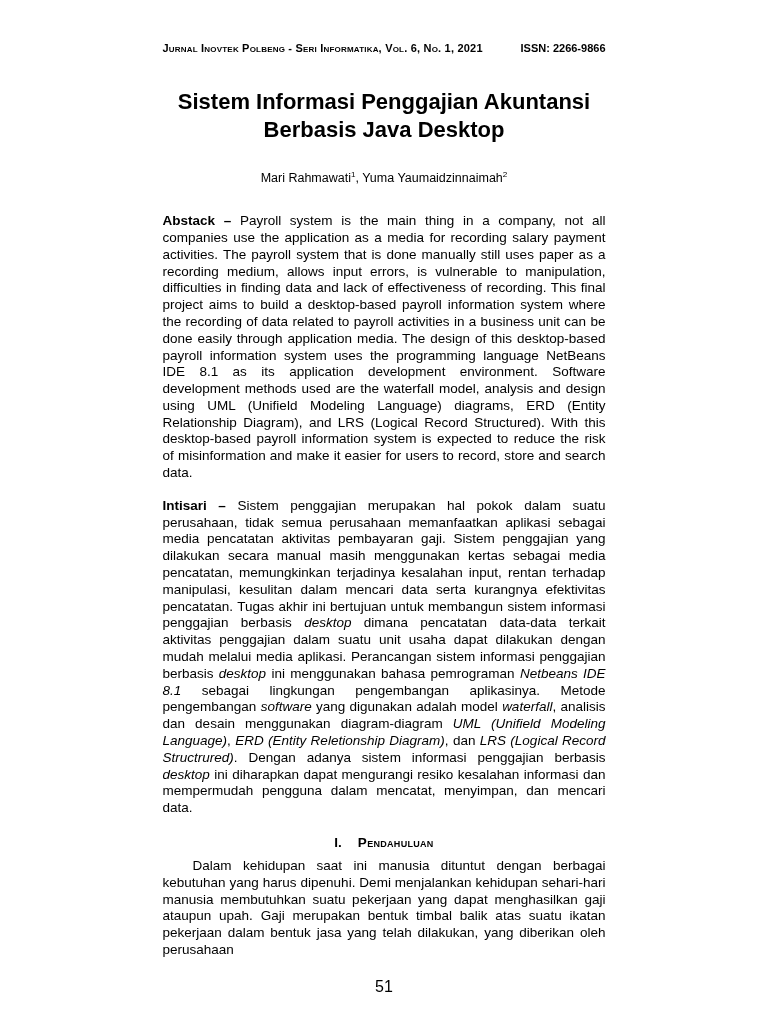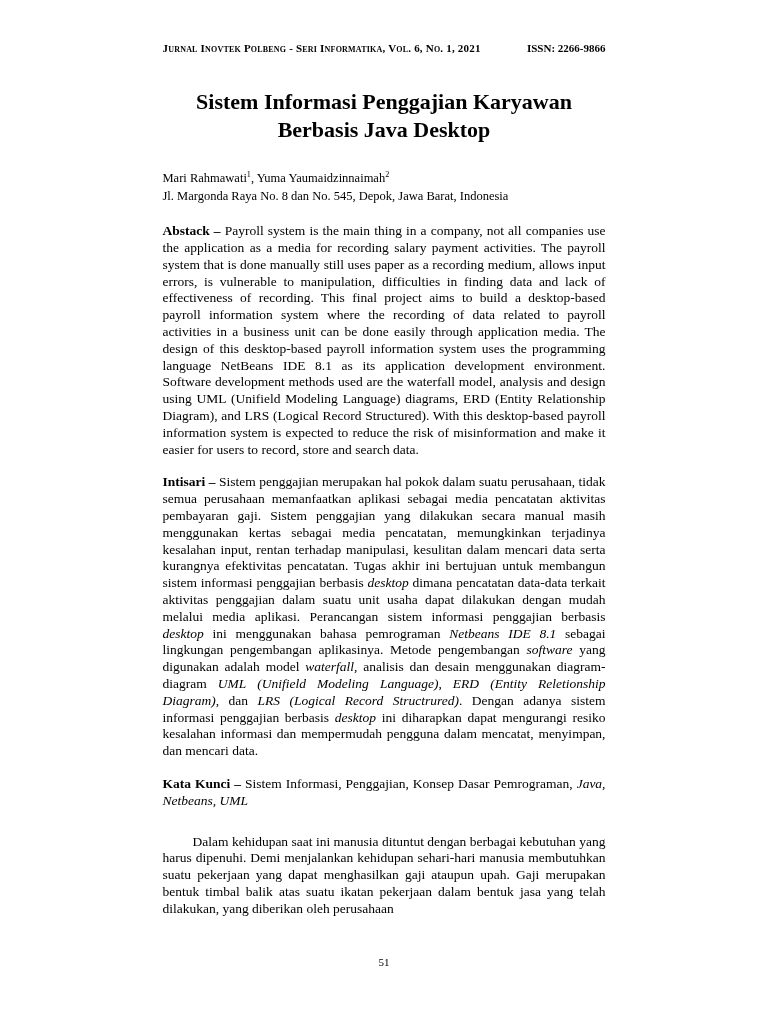--- a/index.html
+++ b/index.html
@@ -3,21 +3,21 @@
 <meta charset="utf-8">
 <style>
   html, body { margin: 0; padding: 0; background: #ffffff; }
   .page {
     position: relative;
     width: 663px;
     height: 1024px;
     margin: 0 auto;
     background: #ffffff;
     color: #000000;
-    font-family: Liberation Serif, serif;
+    font-family: Liberation Sans, sans-serif;
     box-sizing: border-box;
     padding: 42px 110px 0 110px;
     overflow: hidden;
   }
   .pg-header {
     display: flex;
     justify-content: space-between;
     align-items: baseline;
     font-size: 11px;
     font-weight: bold;
@@ -25,75 +25,76 @@
   .smallcaps { font-variant: small-caps; letter-spacing: 0.2px; }
   .paper-title {
     margin: 34px 0 0 0;
     text-align: center;
     font-size: 22px;
     font-weight: bold;
     line-height: 1.25;
   }
   .authors {
     margin-top: 26px;
-    text-align: left;
+    text-align: center;
     font-size: 12.5px;
     line-height: 1.45;
   }
   .authors p { margin: 0; }
   .para {
     font-size: 13.5px;
     line-height: 16.8px;
     text-align: justify;
     margin: 16px 0 0 0;
   }
-  .para.first { margin-top: 18px; }
+  .para.first { margin-top: 26px; }
   .i { font-style: italic; }
   .b { font-weight: bold; }
   sup { font-size: 0.65em; line-height: 0; }
   .section-heading {
     margin: 18px 0 0 0;
     text-align: center;
     font-size: 13.5px;
     font-weight: bold;
   }
   .section-heading .num { margin-right: 16px; }
   .sc { font-variant: small-caps; letter-spacing: 0.3px; }
-  .indent { text-indent: 30px; margin-top: 24px; }
+  .indent { text-indent: 30px; margin-top: 8px; }
   .page-number {
     position: absolute;
-    bottom: 56px;
+    bottom: 28px;
     left: 0;
     right: 0;
     text-align: center;
-    font-size: 11px;
+    font-size: 16px;
   }
 </style>
 </head>
 <body>
 
 <div class="page">
 
   <header class="pg-header">
     <span class="smallcaps">Jurnal Inovtek Polbeng - Seri Informatika, Vol. 6, No. 1, 2021</span>
     <span>ISSN: 2266-9866</span>
   </header>
 
-  <h1 class="paper-title">Sistem Informasi Penggajian Karyawan Berbasis Java Desktop</h1>
+  <h1 class="paper-title">Sistem Informasi Penggajian Akuntansi Berbasis Java Desktop</h1>
 
   <div class="authors">
     <p><span>Mari Rahmawati</span><sup>1</sup><span>, Yuma Yaumaidzinnaimah</span><sup>2</sup></p>
-    <p>Jl. Margonda Raya No. 8 dan No. 545, Depok, Jawa Barat, Indonesia</p>
   </div>
 
   <p class="para first"><span class="b">Abstack – </span><span>Payroll system is the main thing in a company, not all companies use the application as a media for recording salary payment activities. The payroll system that is done manually still uses paper as a recording medium, allows input errors, is vulnerable to manipulation, difficulties in finding data and lack of effectiveness of recording. This final project aims to build a desktop-based payroll information system where the recording of data related to payroll activities in a business unit can be done easily through application media. The design of this desktop-based payroll information system uses the programming language NetBeans IDE 8.1 as its application development environment. Software development methods used are the waterfall model, analysis and design using UML (Unifield Modeling Language) diagrams, ERD (Entity Relationship Diagram), and LRS (Logical Record Structured). With this desktop-based payroll information system is expected to reduce the risk of misinformation and make it easier for users to record, store and search data.</span></p>
 
 
   <p class="para"><span class="b">Intisari – </span><span>Sistem penggajian merupakan hal pokok dalam suatu perusahaan, tidak semua perusahaan memanfaatkan aplikasi sebagai media pencatatan aktivitas pembayaran gaji. Sistem penggajian yang dilakukan secara manual masih menggunakan kertas sebagai media pencatatan, memungkinkan terjadinya kesalahan input, rentan terhadap manipulasi, kesulitan dalam mencari data serta kurangnya efektivitas pencatatan. Tugas akhir ini bertujuan untuk membangun sistem informasi penggajian berbasis </span><span class="i">desktop</span><span> dimana pencatatan data-data terkait aktivitas penggajian dalam suatu unit usaha dapat dilakukan dengan mudah melalui media aplikasi. Perancangan sistem informasi penggajian berbasis </span><span class="i">desktop</span><span> ini menggunakan bahasa pemrograman </span><span class="i">Netbeans IDE 8.1</span><span> sebagai lingkungan pengembangan aplikasinya. Metode pengembangan </span><span class="i">software</span><span> yang digunakan adalah model </span><span class="i">waterfall</span><span>, analisis dan desain menggunakan diagram-diagram </span><span class="i">UML (Unifield Modeling Language)</span><span>, </span><span class="i">ERD (Entity Reletionship Diagram)</span><span>, dan </span><span class="i">LRS (Logical Record Structrured)</span><span>. Dengan adanya sistem informasi penggajian berbasis </span><span class="i">desktop</span><span> ini diharapkan dapat mengurangi resiko kesalahan informasi dan mempermudah pengguna dalam mencatat, menyimpan, dan mencari data.</span></p>
 
-  <p class="para"><span class="b">Kata Kunci – </span><span>Sistem Informasi, Penggajian, Konsep Dasar Pemrograman, </span><span class="i">Java, Netbeans, UML</span></p>
 
+  <h2 class="section-heading">
+    <span class="num">I.</span><span class="sc">Pendahuluan</span>
+  </h2>
 
   <p class="para indent">Dalam kehidupan saat ini manusia dituntut dengan berbagai kebutuhan yang harus dipenuhi. Demi menjalankan kehidupan sehari-hari manusia membutuhkan suatu pekerjaan yang dapat menghasilkan gaji ataupun upah. Gaji merupakan bentuk timbal balik atas suatu ikatan pekerjaan dalam bentuk jasa yang telah dilakukan, yang diberikan oleh perusahaan</p>
 
   <div class="page-number">51</div>
 
 </div>
 
 </body></html>

